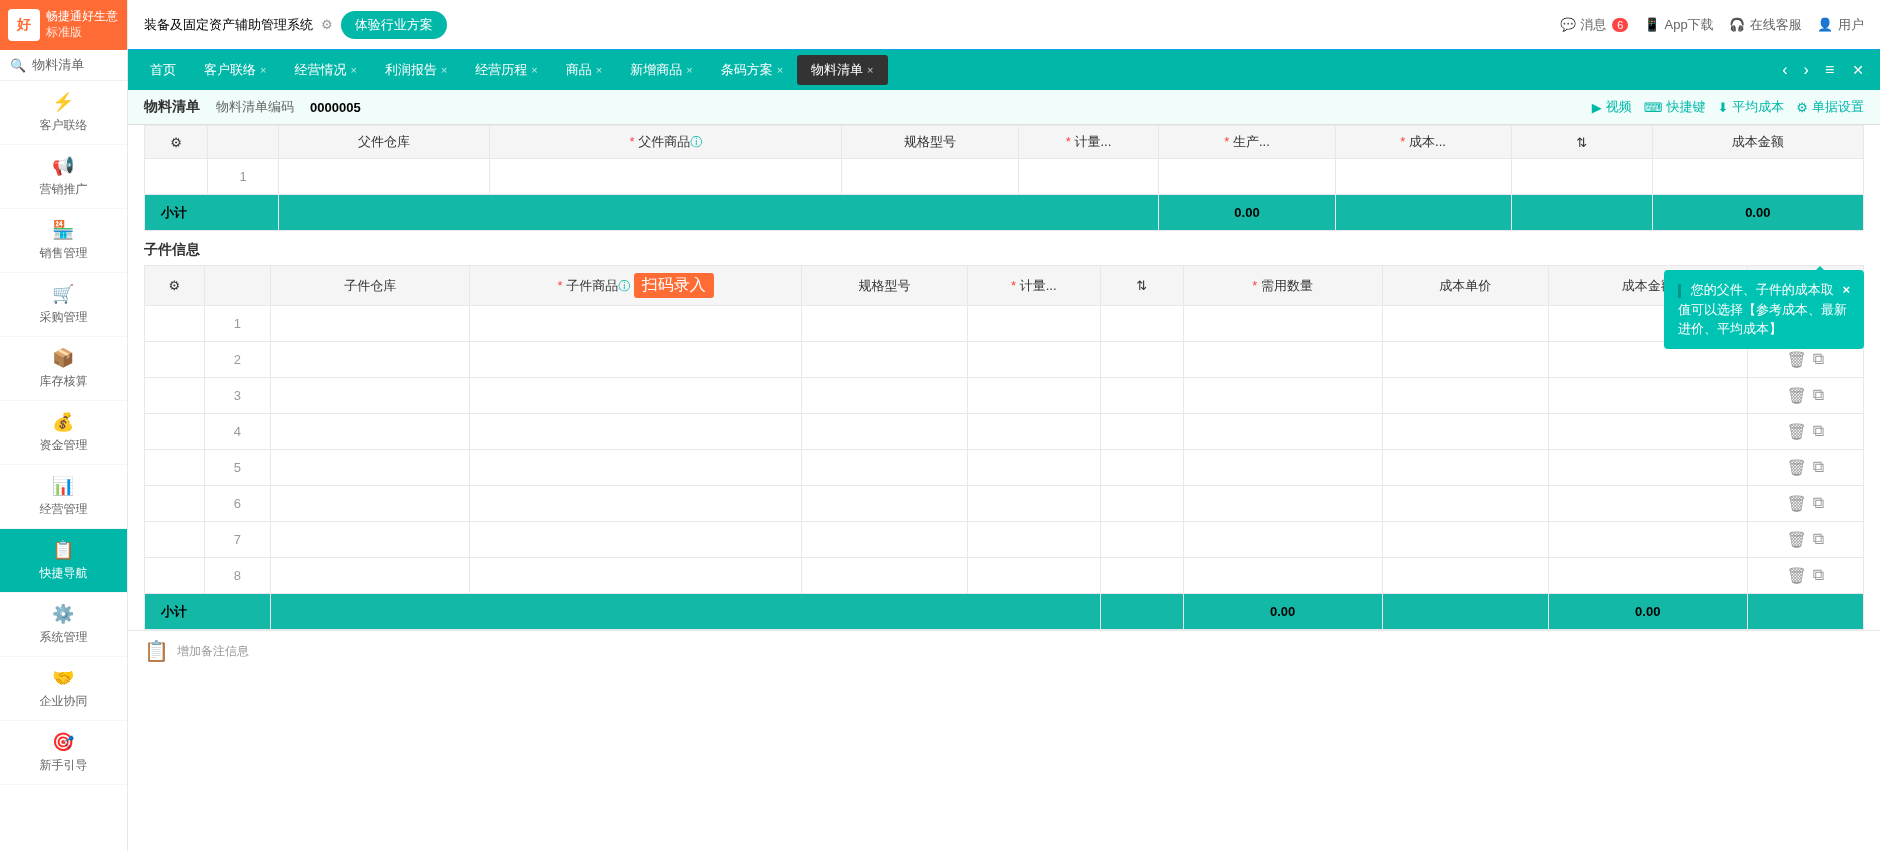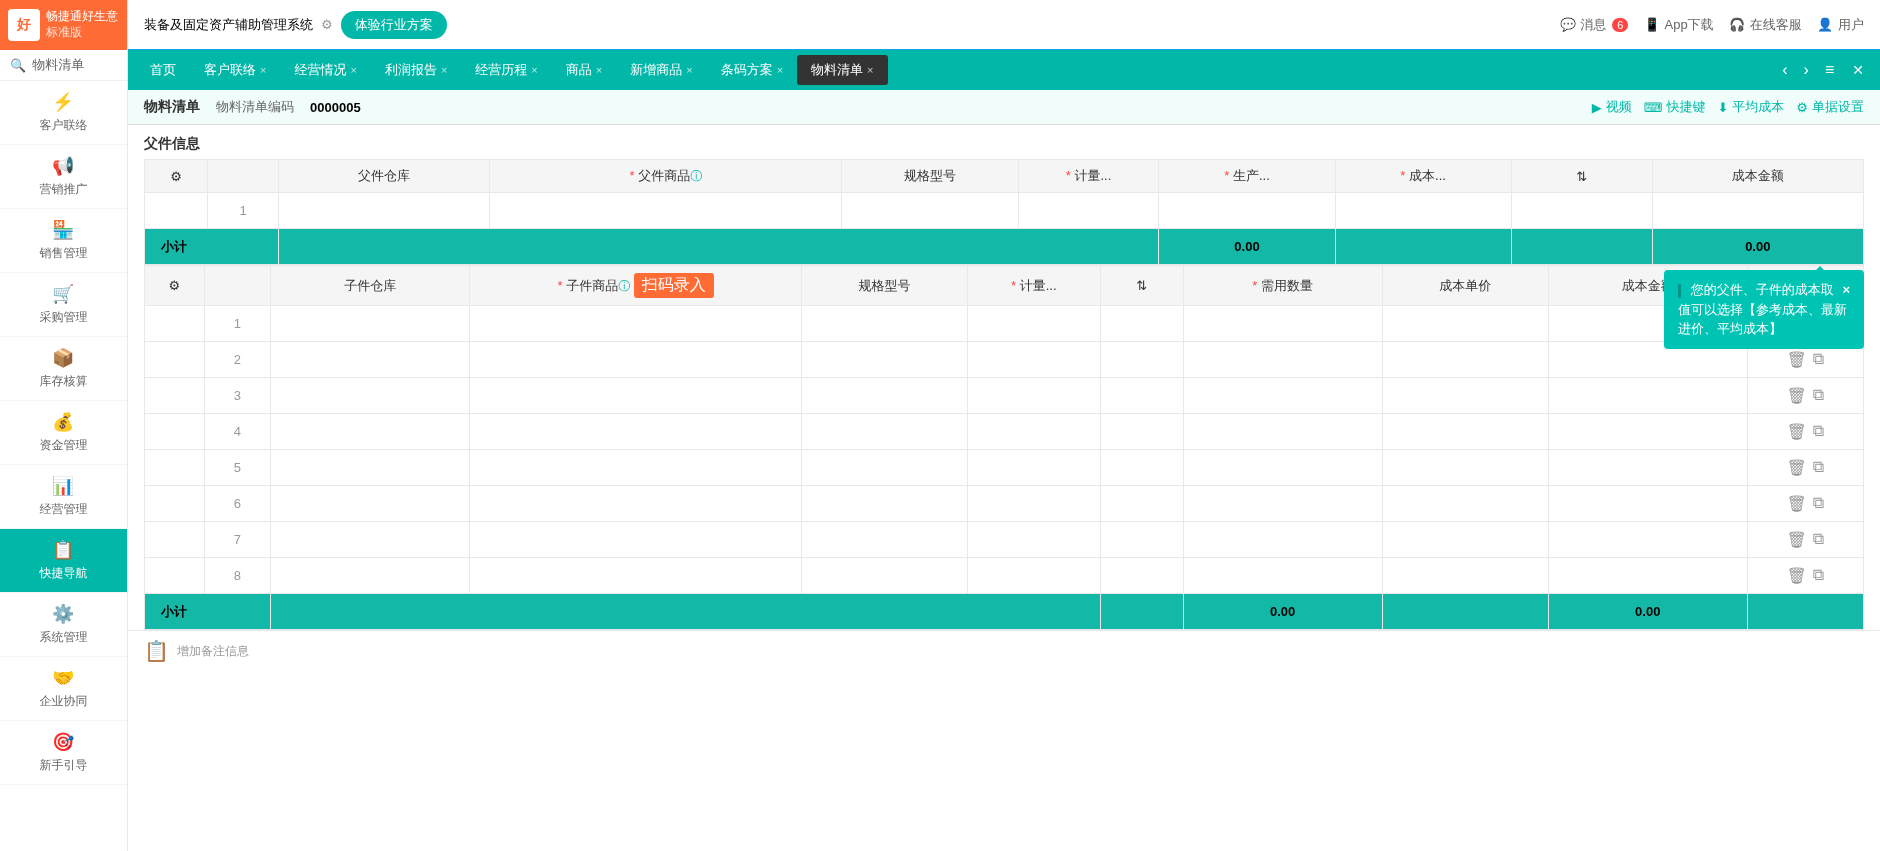--- a/index.html
+++ b/index.html
@@ -362,21 +362,20 @@
       </div>
     </div>
 
     <div class="tooltip-box">
       <span class="tooltip-close">×</span>
       <span class="tooltip-bar"></span>
       <span>您的父件、子件的成本取值可以选择【参考成本、最新进价、平均成本】</span>
     </div>
 
     <div class="section">
-      <div class="section-title">父件信息</div>
       <table class="data-table">
         <thead>
           <tr>
             <th class="col-settings">
               <span>⚙</span>
             </th>
             <th class="col-row-num"></th>
             <th class="col-warehouse">父件仓库</th>
             <th class="col-product">
               <span style="color:#ff4444">* </span><span>父件商品</span><span style="color:#00b7a8;font-size:12px;">ⓘ</span>
@@ -408,20 +407,21 @@
             <td style="font-weight:bold;">0.00</td>
             <td></td>
             <td></td>
             <td style="font-weight:bold;">0.00</td>
           </tr>
         </tbody>
       </table>
     </div>
 
     <div class="section">
+      <div class="section-title">子件信息</div>
       <table class="data-table">
         <thead>
           <tr>
             <th class="col-settings">
               <span>⚙</span>
             </th>
             <th class="col-row-num"></th>
             <th class="col-warehouse">子件仓库</th>
             <th class="col-product">
               <span style="color:#ff4444">* </span><span>子件商品</span><span style="color:#00b7a8;font-size:12px;">ⓘ</span>

